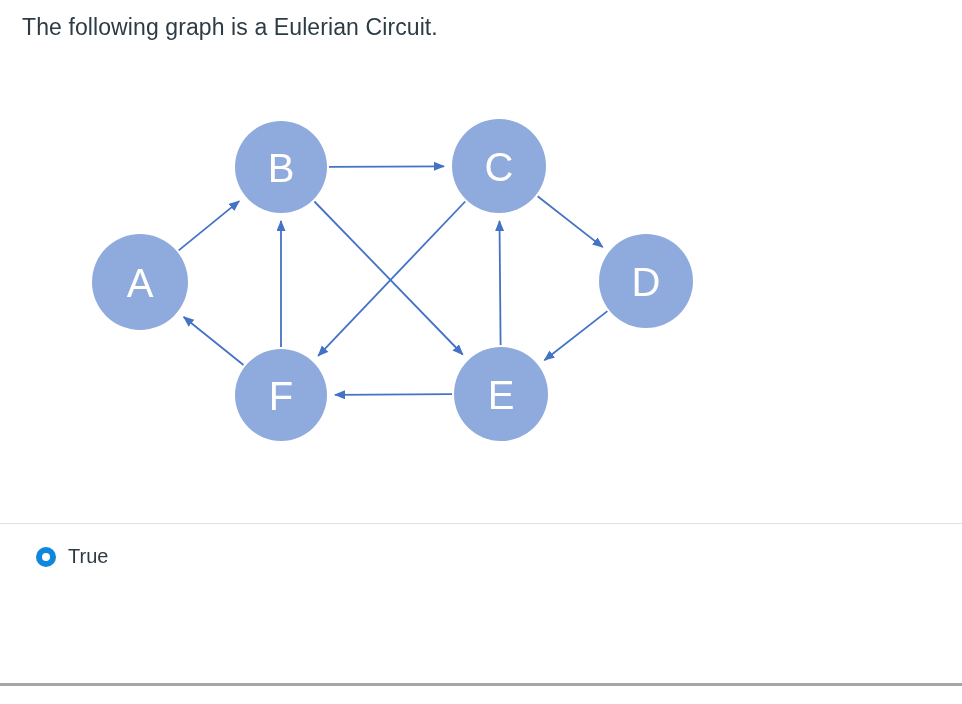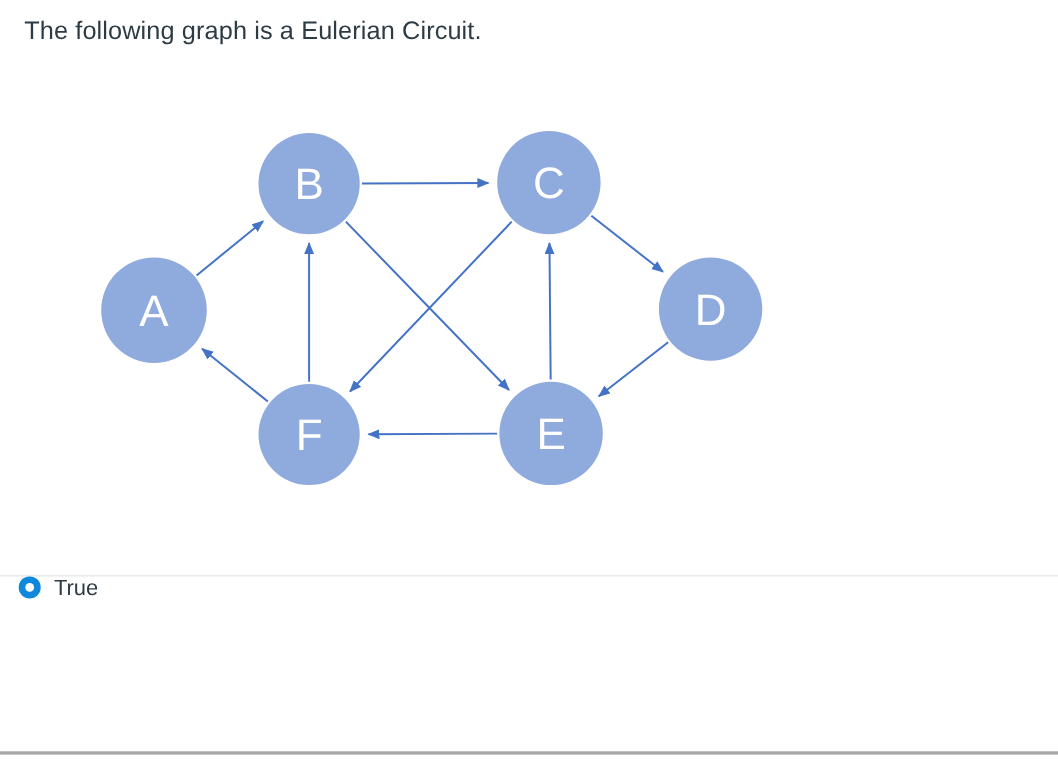--- a/index.html
+++ b/index.html
@@ -40,22 +40,22 @@
   .options {
     position: absolute;
     left: 0;
     right: 0;
     top: 523px;
   }
   .option-row {
     border-top: 1px solid var(--light-divider, #DEE0E2);
     height: 65px;
     display: flex;
-    align-items: flex-start;
-    padding-left: 17px;
+    align-items: center;
+    padding-left: 36px;
     gap: 12px;
     cursor: pointer;
     background: #ffffff;
   }
   .radio {
     position: relative;
     width: 20px;
     height: 20px;
     border-radius: 50%;
     box-sizing: border-box;

